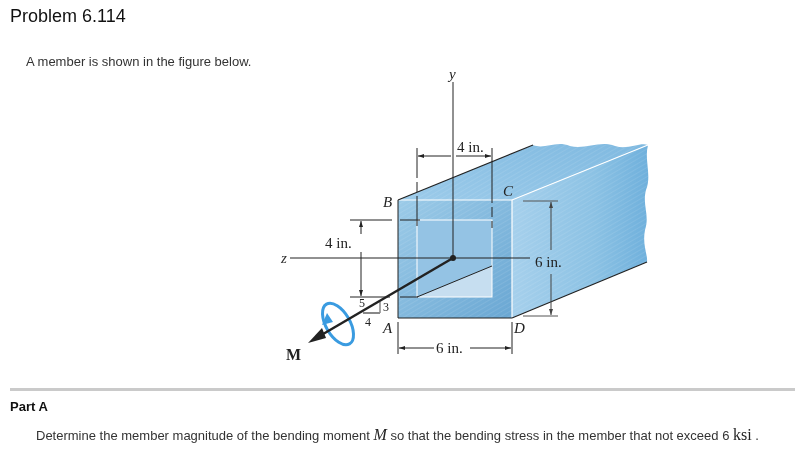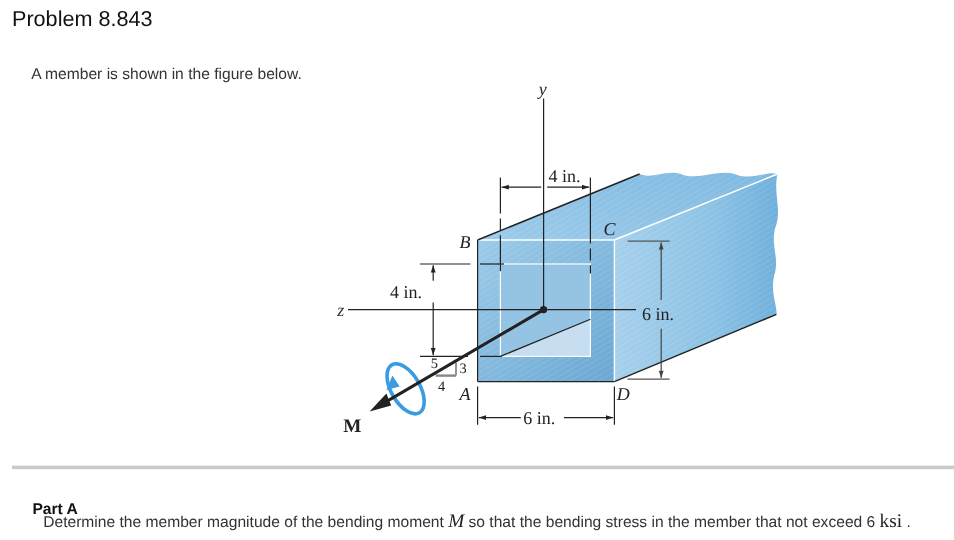--- a/index.html
+++ b/index.html
@@ -3,29 +3,29 @@
 <meta charset="utf-8">
 <style>
   html, body { margin: 0; padding: 0; background: #ffffff; }
   body { width: 795px; height: 450px; position: relative; overflow: hidden; font-family: "Liberation Sans", sans-serif; color: #222; }
   .title { position: absolute; left: 10px; top: 6px; font-size: 18px; color: #111; font-weight: normal; margin: 0; }
   .intro { position: absolute; left: 10px; top: 38px; font-size: 13px; color: #333; margin: 16px; }
   .figure { position: absolute; left: 0; top: 60px; width: 795px; height: 320px; }
   .figure svg { display: block; }
   .fig-label { font-family: "Liberation Serif", "DejaVu Serif", serif; }
   .divider { position: absolute; left: 10px; right: 0; top: 388px; height: 3px; background: #cacaca; }
-  .part-title { position: absolute; left: 10px; top: 399px; font-size: 13px; font-weight: bold; color: #111; margin: 17px; }
+  .part-title { position: absolute; left: 10px; top: 399px; font-size: 13px; font-weight: bold; color: #111; margin: 0; }
   .question { position: absolute; left: 36px; top: 426px; font-size: 13px; color: #333; margin: 0; white-space: nowrap; }
   .math-var { font-family: "Liberation Serif", "DejaVu Serif", serif; font-style: italic; font-size: 16px; color: #222; }
   .math-unit { font-family: "Liberation Serif", "DejaVu Serif", serif; font-size: 16px; color: #222; text-align: center; }
 </style>
 </head>
 <body>
 
-<h1 class="title">Problem 8.843</h1>
+<h1 class="title">Problem 6.114</h1>
 <p class="intro">A member is shown in the figure below.</p>
 
 <div class="figure">
   <svg width="795" height="320" viewBox="0 60 795 320" xmlns="http://www.w3.org/2000/svg">
     <defs>
       <pattern id="hatch" width="4" height="4" patternUnits="userSpaceOnUse" patternTransform="rotate(60)">
         <rect width="4" height="4" fill="transparent"></rect>
         <line x1="0" y1="0" x2="0" y2="4" stroke="#ffffff" stroke-opacity="0.18" stroke-width="1"></line>
       </pattern>
       <linearGradient id="sideGrad" x1="0" y1="0" x2="1" y2="0">

